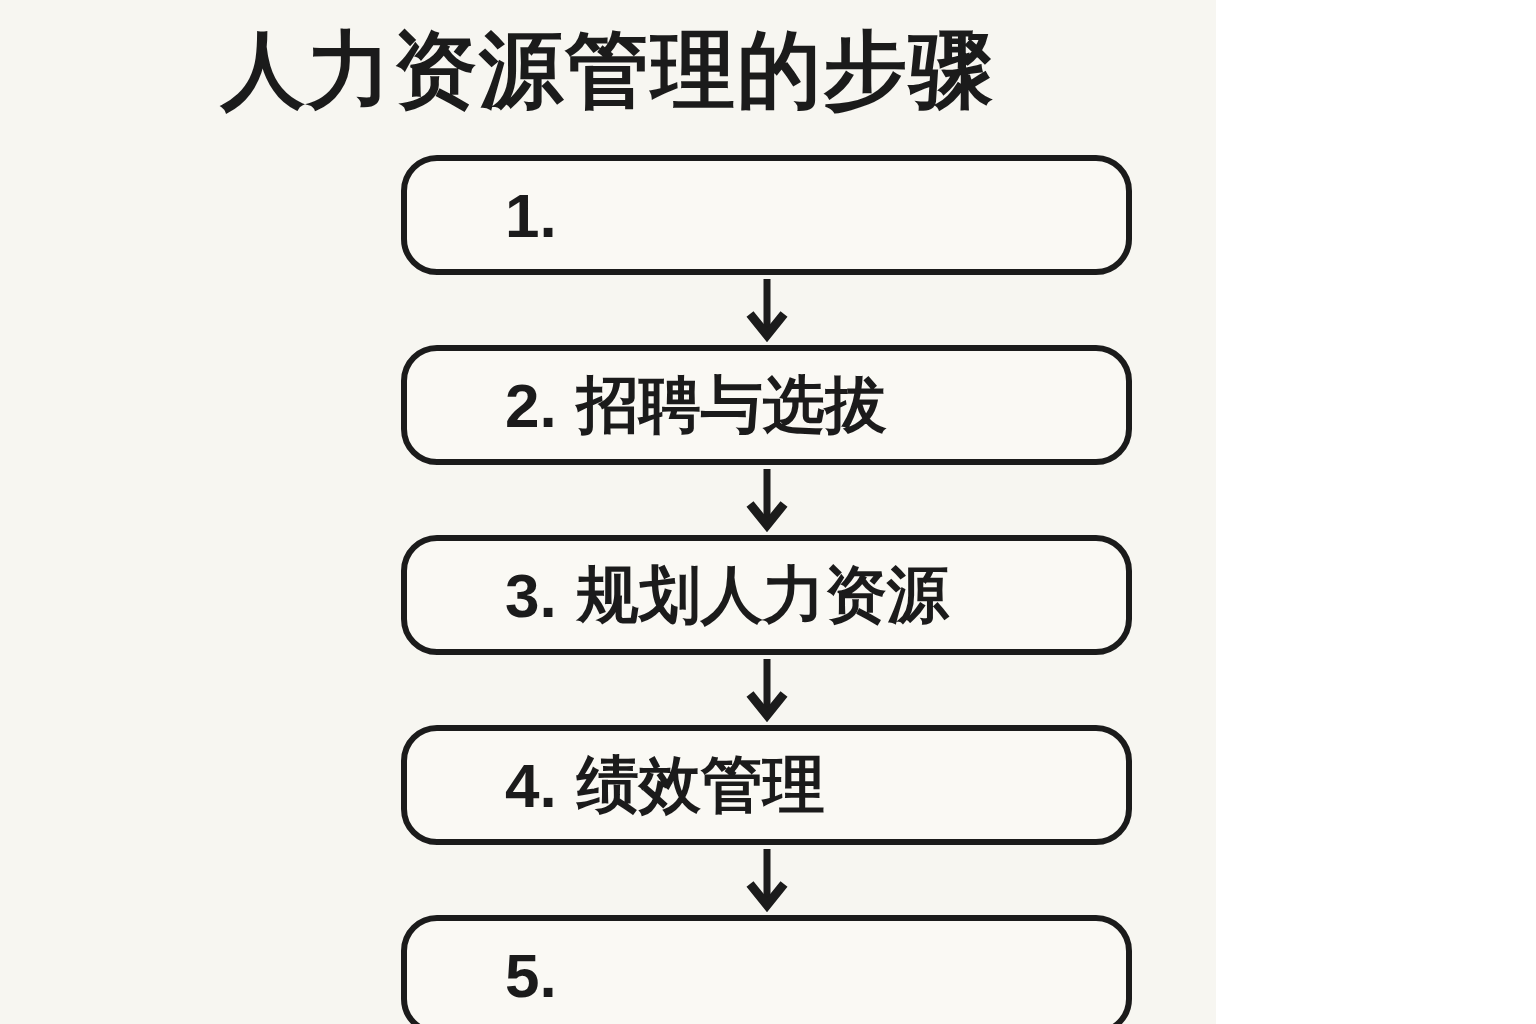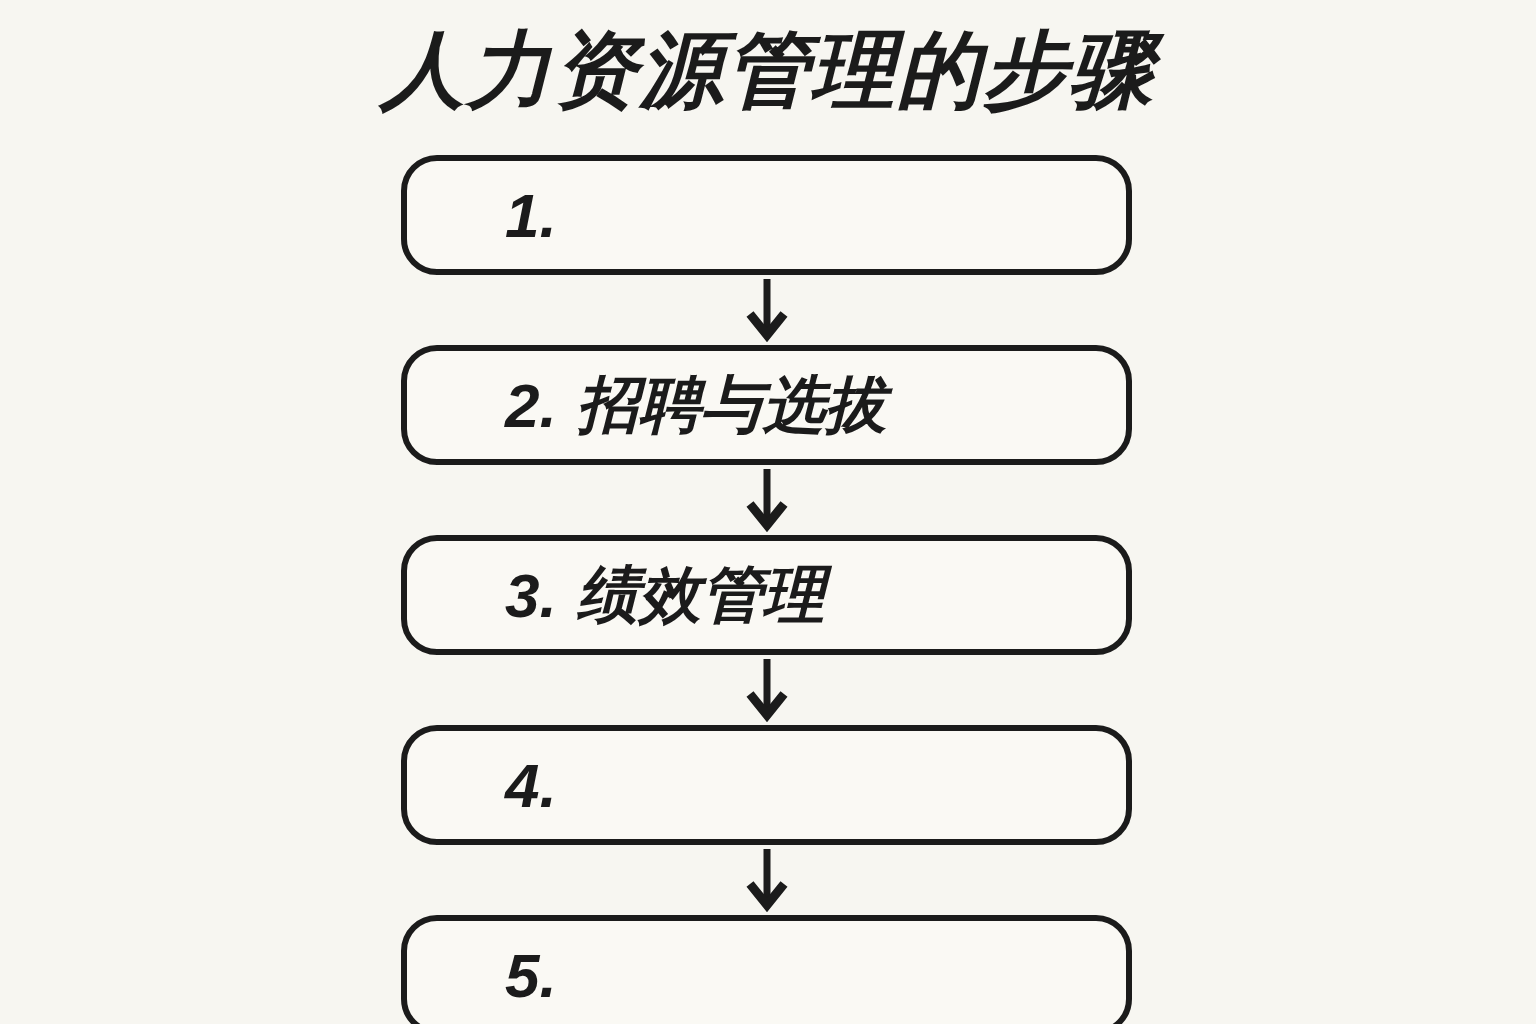--- a/index.html
+++ b/index.html
@@ -6,24 +6,23 @@
 
   html, body {
     width: 1536px;
     height: 1024px;
     overflow: hidden;
     font-family: "Liberation Sans", "DejaVu Sans", sans-serif;
   }
 
   .canvas {
     position: relative;
-    width: 1536px;
+    width: 1216px;
     height: 1024px;
     background: #f7f6f1;
-    font-style: italic;
   }
 
   .diagram-title {
     position: absolute;
     top: 24px;
     left: 0;
     width: 100%;
     text-align: center;
     font-size: 84px;
     font-weight: 800;
@@ -100,32 +99,33 @@
 
     <div class="connector">
       <svg viewBox="0 0 44 66" fill="none" xmlns="http://www.w3.org/2000/svg">
         <path d="M22 2 L22 52" stroke="#1b1b1b" stroke-width="7"></path>
         <path d="M5 37 L22 58 L39 37" stroke="#1b1b1b" stroke-width="9" fill="none" stroke-linejoin="miter"></path>
       </svg>
     </div>
 
     <div class="step-box">
       <span class="step-number">3.</span>
-      <span class="step-label">绩效管理</span>
+      <span class="step-label">规划人力资源</span>
     </div>
 
     <div class="connector">
       <svg viewBox="0 0 44 66" fill="none" xmlns="http://www.w3.org/2000/svg">
         <path d="M22 2 L22 52" stroke="#1b1b1b" stroke-width="7"></path>
         <path d="M5 37 L22 58 L39 37" stroke="#1b1b1b" stroke-width="9" fill="none" stroke-linejoin="miter"></path>
       </svg>
     </div>
 
     <div class="step-box">
       <span class="step-number">4.</span>
+      <span class="step-label">绩效管理</span>
     </div>
 
     <div class="connector">
       <svg viewBox="0 0 44 66" fill="none" xmlns="http://www.w3.org/2000/svg">
         <path d="M22 2 L22 52" stroke="#1b1b1b" stroke-width="7"></path>
         <path d="M5 37 L22 58 L39 37" stroke="#1b1b1b" stroke-width="9" fill="none" stroke-linejoin="miter"></path>
       </svg>
     </div>
 
     <div class="step-box">

